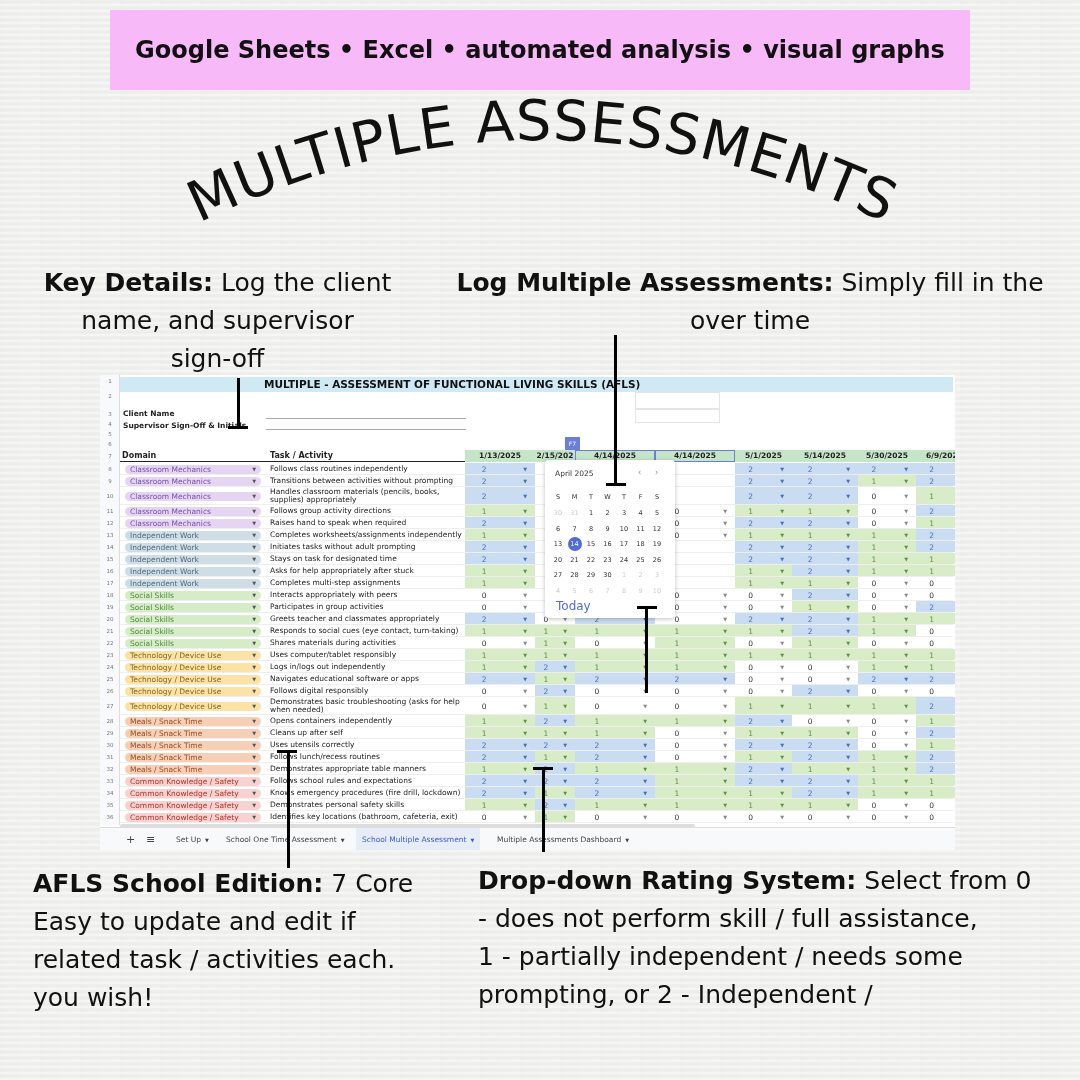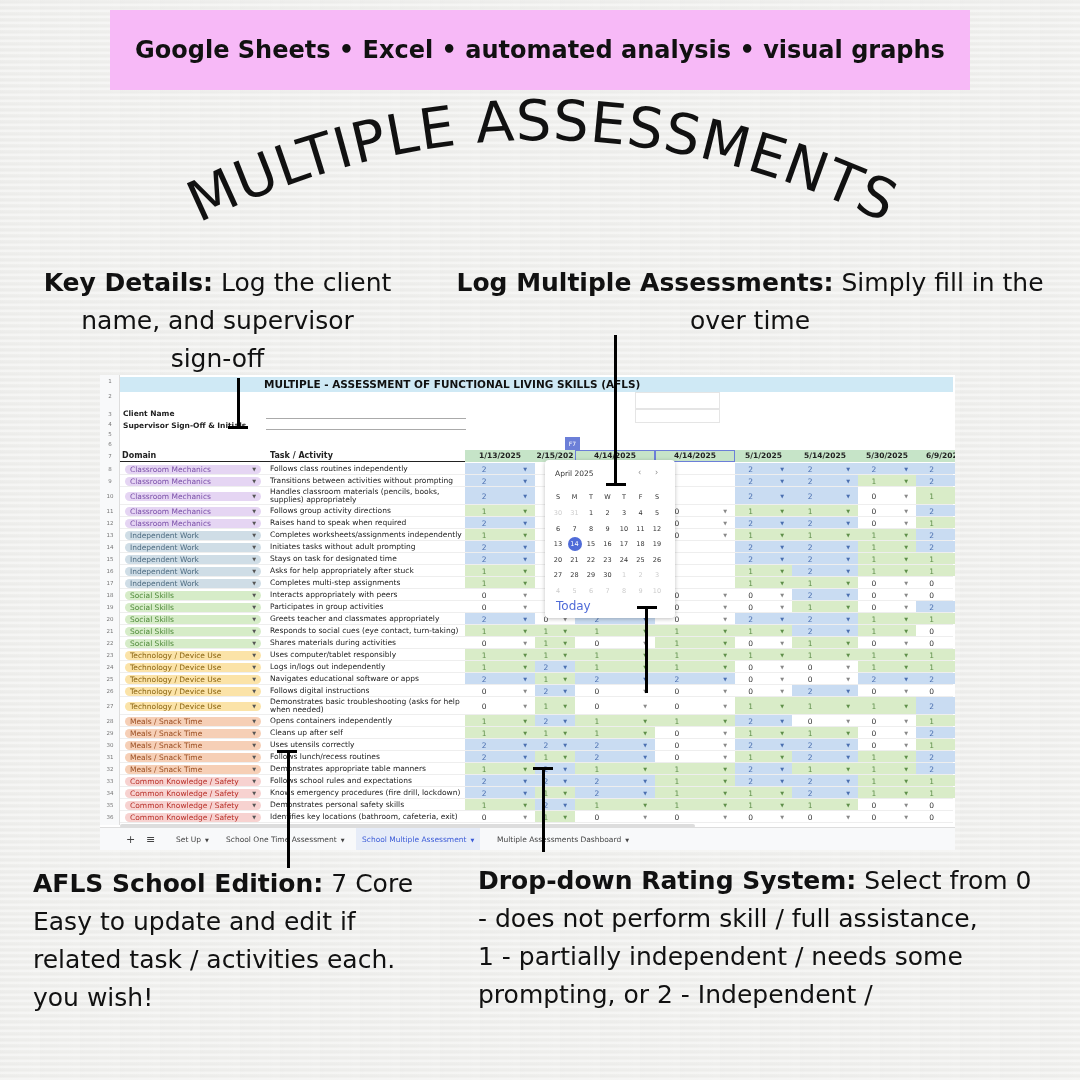--- a/index.html
+++ b/index.html
@@ -714,21 +714,21 @@
         <div class="cell v2" style="left: 738px; width: 58px;">
           <span class="val" style="top: 1.5px;">2</span>
           <span class="dd" style="top: 2.5px;">▼</span>
         </div>
         <div class="cell v2" style="left: 796px; width: 57px;">
           <span class="val" style="top: 1.5px;">2</span>
         </div>
       </div>
       <div class="grid-row" style="top: 310px; height: 12px;">
         <div class="domain-pill" style="top: 1.5px; background: rgb(251, 227, 168); color: rgb(138, 100, 16);"><span>Technology / Device Use</span><span class="caret">▼</span></div>
-        <div class="task" style="top: 2px;">Follows digital instructions</div>
+        <div class="task" style="top: 2px;">Follows digital responsibly</div>
         <div class="cell v0" style="left: 345px; width: 70px;">
           <span class="val" style="top: 1.5px;">0</span>
           <span class="dd" style="top: 2.5px;">▼</span>
         </div>
         <div class="cell v2" style="left: 415px; width: 40px;">
           <span class="val" style="top: 1.5px;">2</span>
           <span class="dd" style="top: 2.5px;">▼</span>
         </div>
         <div class="cell v0" style="left: 455px; width: 80px;">
           <span class="val" style="top: 1.5px;">0</span>

